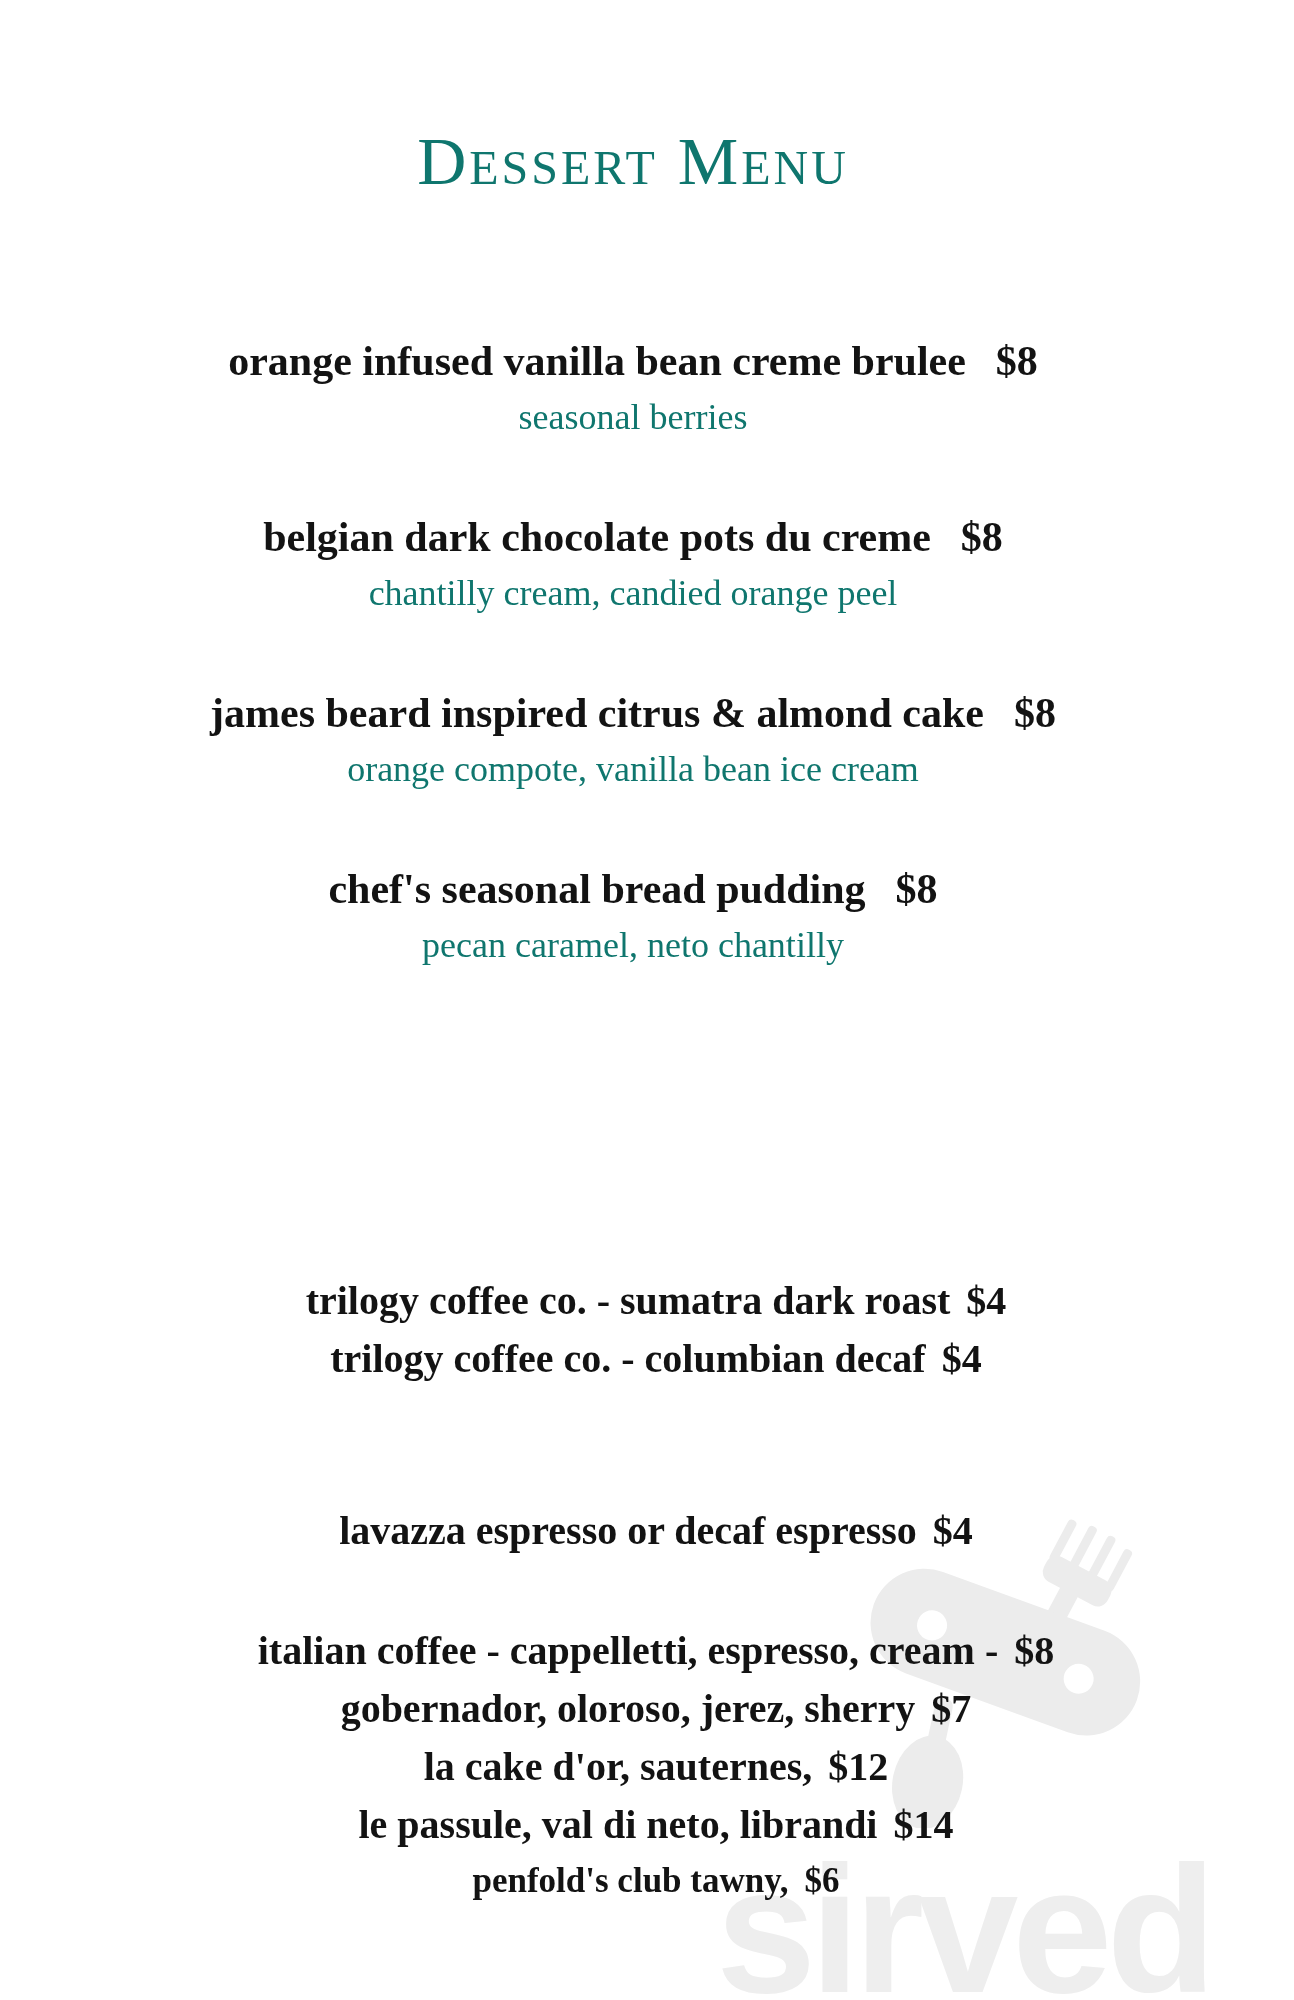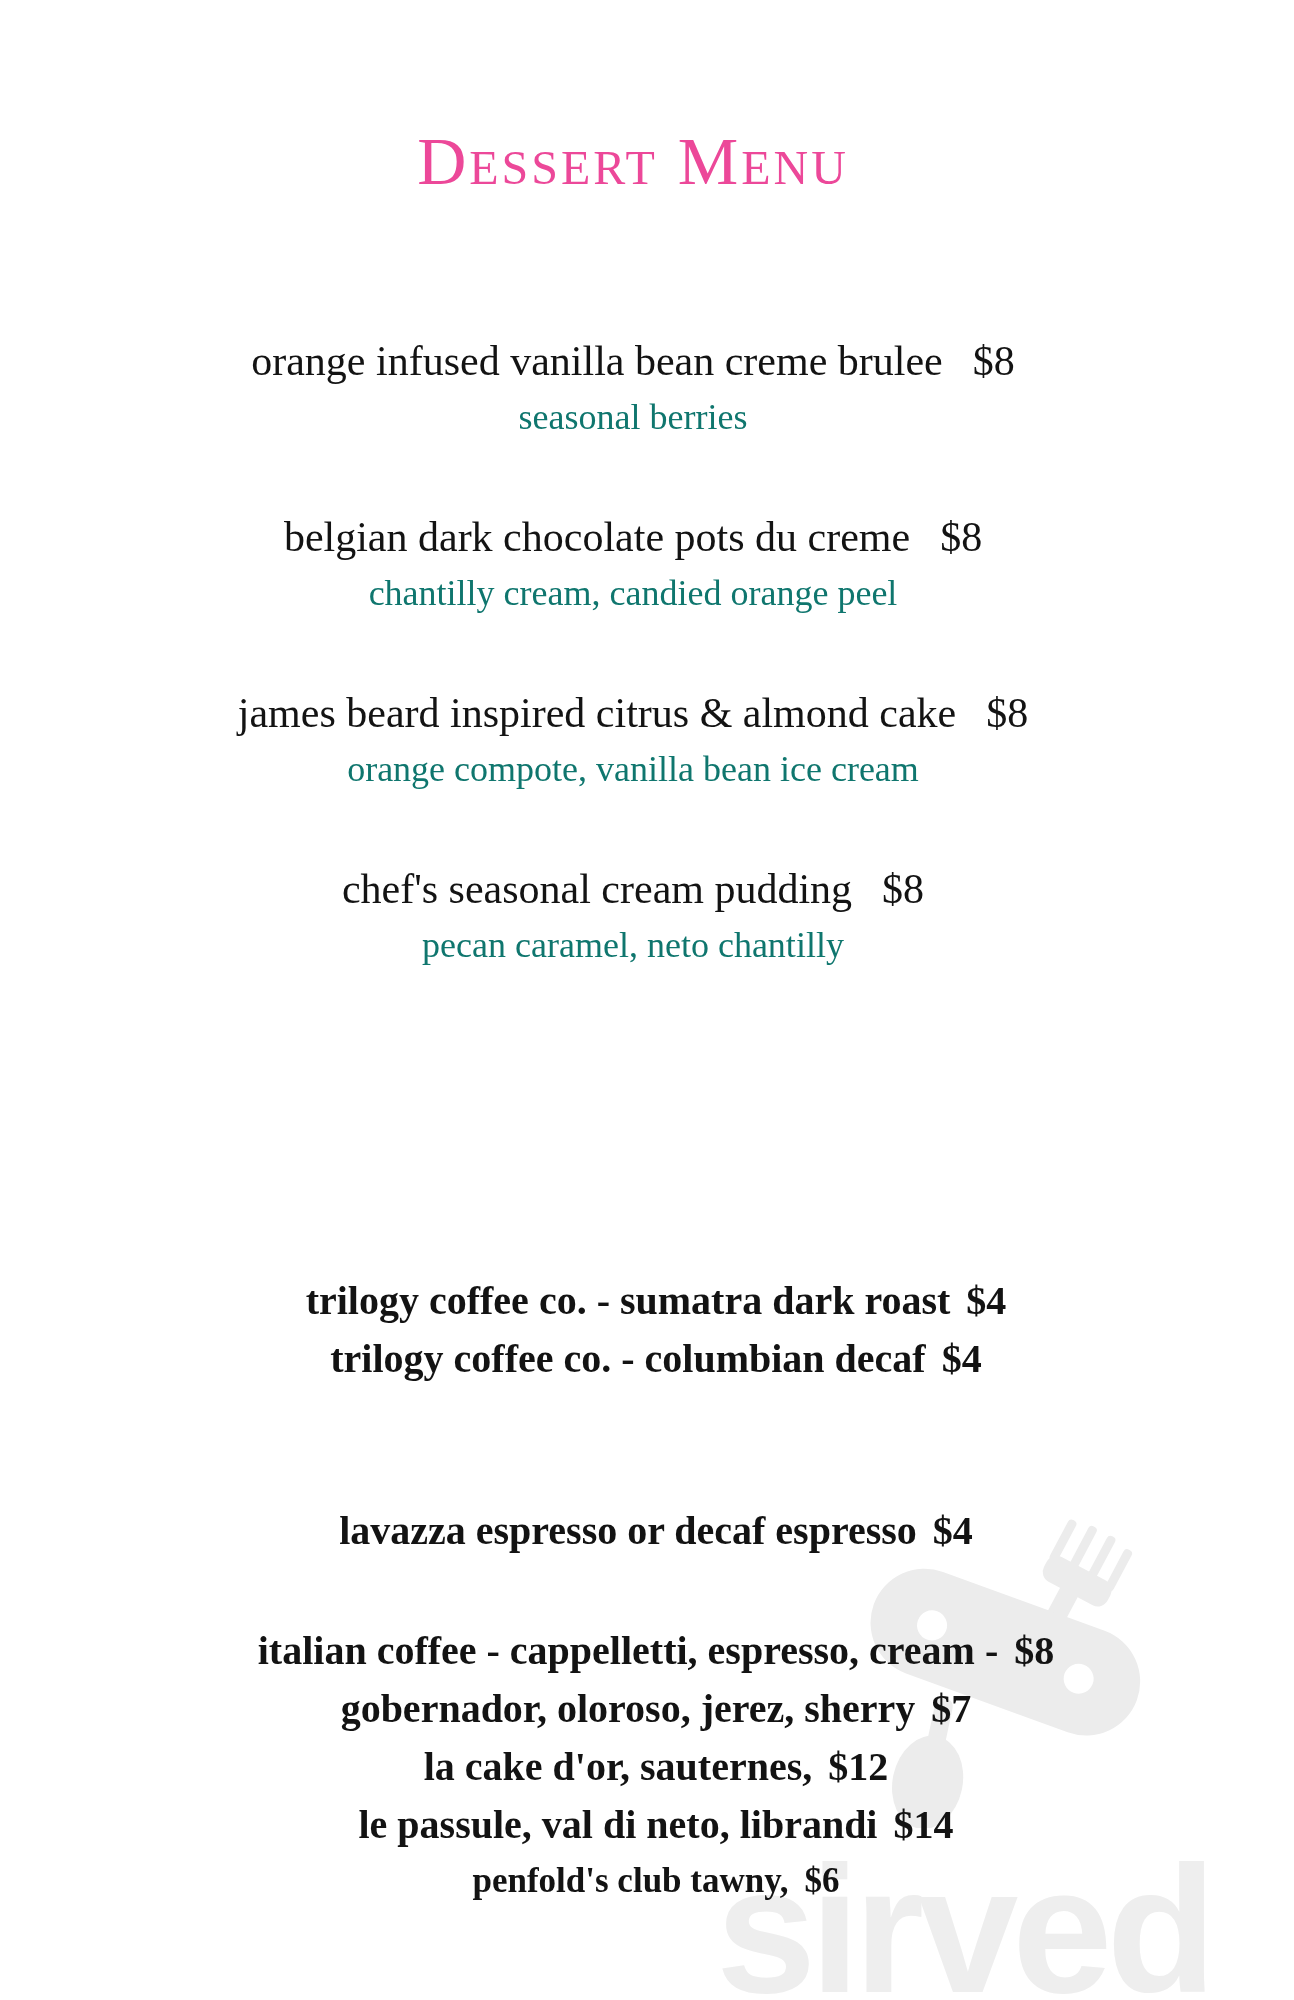--- a/index.html
+++ b/index.html
@@ -20,28 +20,28 @@
     padding-right:28px;
     text-align:center;
     z-index:2;
   }
   .menu-title{
     top:122px;
     font-size:68px;
     font-variant:small-caps;
     letter-spacing:3px;
     font-weight:400;
-    color:#ec4899;
+    color:#0f766e;
   }
   .desserts{ top:332px; }
   .item{ margin-bottom:64px; }
   .item-line{
     font-size:42px;
     line-height:58px;
-    font-weight:400;
+    font-weight:700;
     color:#131313;
   }
   .item-price{ margin-left:30px; }
   .item-desc{
     font-size:36px;
     line-height:54px;
     font-weight:400;
     color:#0f766e;
   }
   .coffee{ top:1272px; }
@@ -132,21 +132,21 @@
 
     <div class="item">
       <div class="item-line">
         <span class="item-name">james beard inspired citrus &amp; almond cake</span><span class="item-price">$8</span>
       </div>
       <div class="item-desc">orange compote, vanilla bean ice cream</div>
     </div>
 
     <div class="item">
       <div class="item-line">
-        <span class="item-name">chef's seasonal cream pudding</span><span class="item-price">$8</span>
+        <span class="item-name">chef's seasonal bread pudding</span><span class="item-price">$8</span>
       </div>
       <div class="item-desc">pecan caramel, neto chantilly</div>
     </div>
 
   </div>
 
   <div class="content coffee">
     <div class="bev-line">
       <span>trilogy coffee co. - sumatra dark roast</span><span class="bev-price">$4</span>
     </div>

